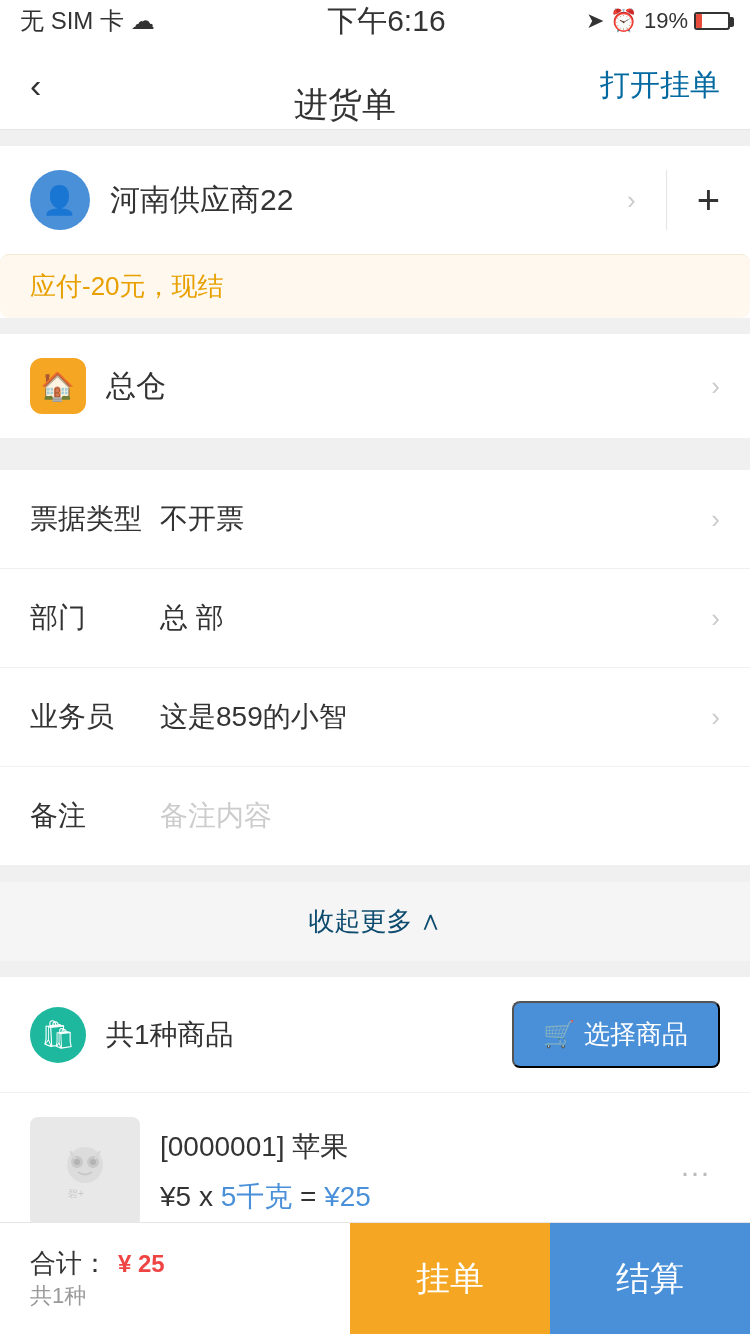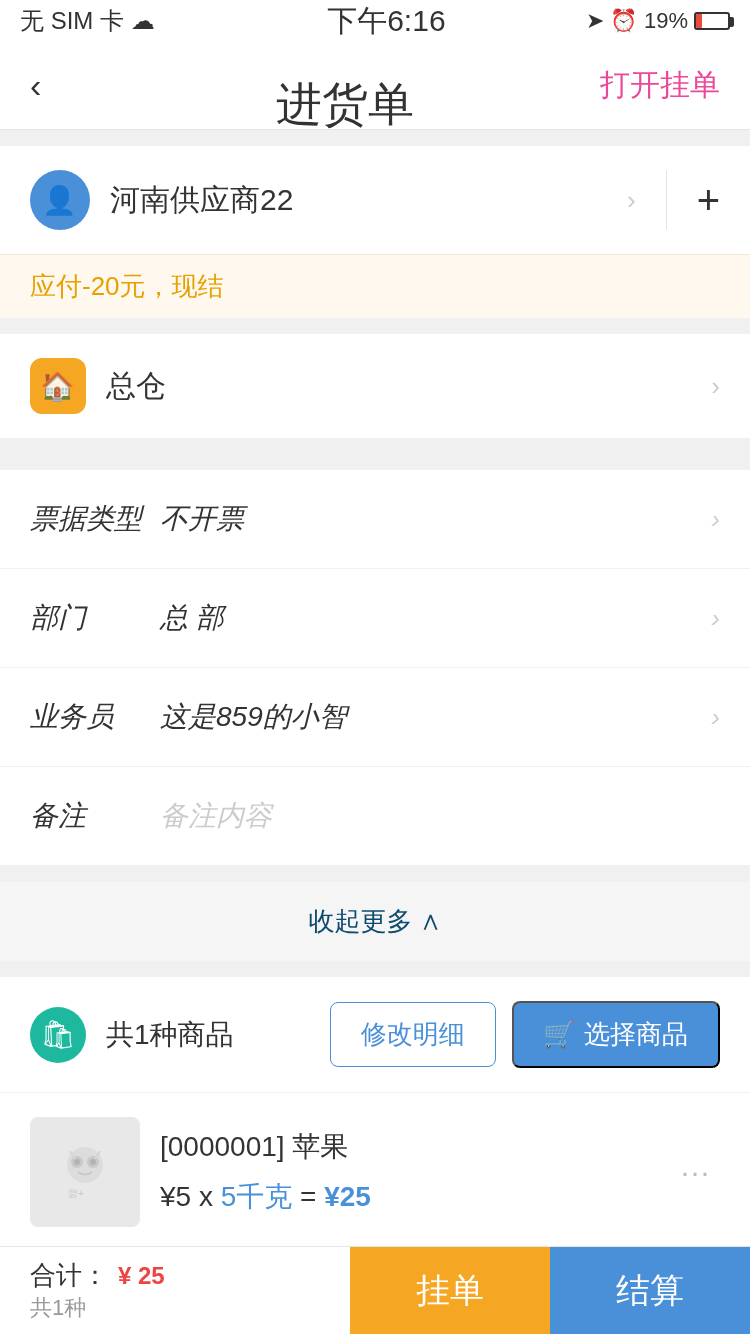--- a/index.html
+++ b/index.html
@@ -38,28 +38,28 @@
       padding: 0 30px;
       border-bottom: 1px solid #e5e5e5;
     }
     .nav-back {
       font-size: 34px;
       color: #333;
       cursor: pointer;
       width: 60px;
     }
     .nav-title {
-      font-size: 46px;
+      font-size: 34px;
       font-weight: 500;
       color: #333;
       margin-top: 38px;
     }
     .nav-action {
       font-size: 30px;
-      color: #ec4899;
+      color: #0369a1;
       cursor: pointer;
     }
 
     
     .section {
       background: #fff;
       margin-bottom: 16px;
     }
 
     
@@ -106,31 +106,31 @@
       height: 60px;
       display: flex;
       align-items: center;
     }
     .supplier-note {
       background: #fff8ee;
       padding: 14px 30px;
       font-size: 26px;
       color: #e8a000;
       border-top: 1px solid #f0e8d0;
+      border-radius: 9px;
     }
 
     
     .form-row {
       display: flex;
       align-items: center;
       padding: 30px 30px;
       background: #fff;
       border-bottom: 1px solid #f0f0f0;
       position: relative;
-      font-style: italic;
     }
     .form-label {
       font-size: 28px;
       color: #333;
       width: 130px;
       flex-shrink: 0;
     }
     .form-value {
       flex: 1;
       font-size: 28px;
@@ -268,36 +268,35 @@
     }
     .product-price {
       font-size: 28px;
       color: #333;
     }
     .product-price .blue {
       color: #4a90d9;
     }
     .product-price .total {
       color: #4a90d9;
-      font-weight: bold;
     }
     .product-more {
       color: #bbb;
       font-size: 30px;
       cursor: pointer;
       padding: 10px;
     }
 
     
     .bottom-bar {
       position: fixed;
       bottom: 0;
       left: 0;
       width: 750px;
-      height: 88px;
+      height: 112px;
       display: flex;
       align-items: stretch;
       background: #fff;
       border-top: 1px solid #e5e5e5;
     }
     .bottom-total {
       flex: 1;
       display: flex;
       flex-direction: column;
       justify-content: center;
@@ -434,21 +433,20 @@
 </div>
 
 <div class="collapse-bar">收起更多 ∧</div>
 
 <div class="section">
   <div class="products-header">
     <div class="products-icon">
       <span style="font-size:28px;">🛍</span>
     </div>
     <div class="products-count">共1种商品</div>
-    <button class="btn-modify">修改明细</button>
     <button class="btn-select">
       <span>🛒</span>
       <span>选择商品</span>
     </button>
   </div>
 
   <div class="product-item">
     <div class="product-thumb">
 
       <svg class="product-thumb-inner" viewBox="0 0 70 70" fill="none" xmlns="http://www.w3.org/2000/svg">

